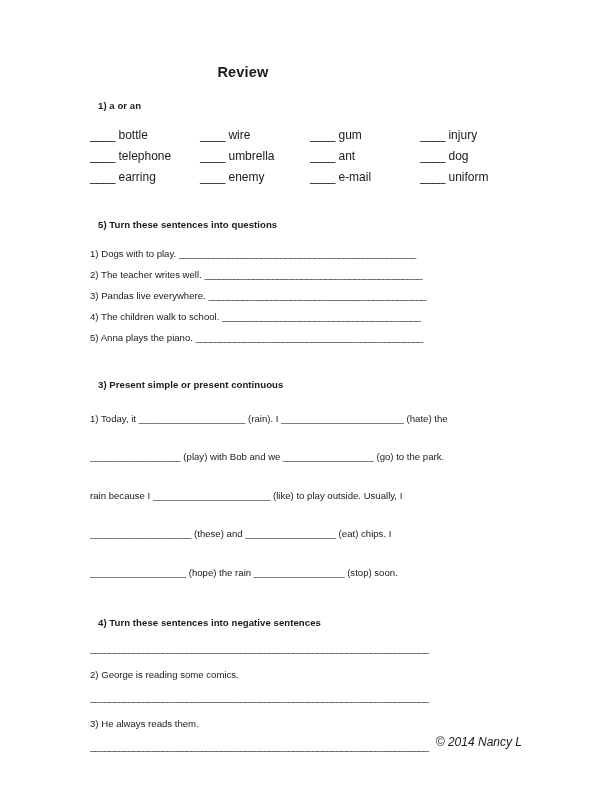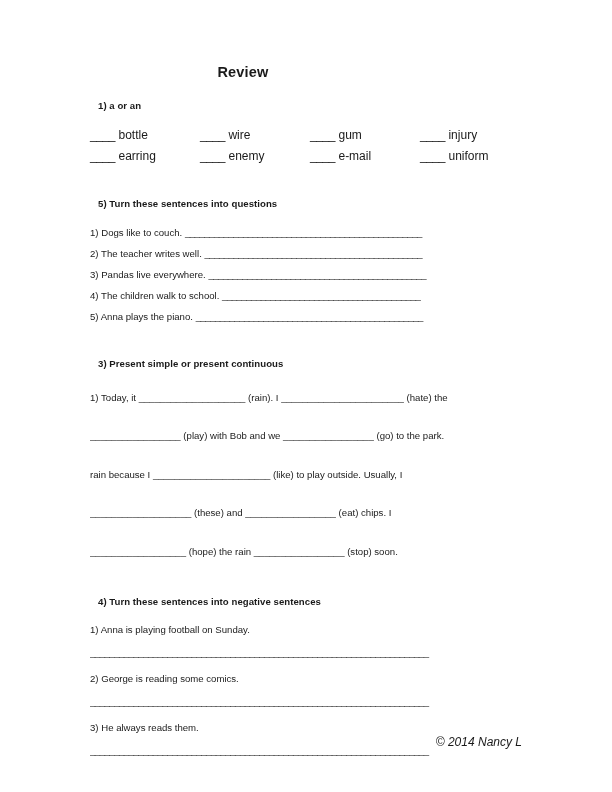--- a/index.html
+++ b/index.html
@@ -121,33 +121,39 @@
     <div class="sec-heading">1) a or an</div>
     <table class="grid-ex">
       <tbody>
         <tr>
           <td class="c1"><span class="blank-s">____</span> <span>bottle</span></td>
           <td class="c2"><span class="blank-s">____</span> <span>wire</span></td>
           <td class="c3"><span class="blank-s">____</span> <span>gum</span></td>
           <td class="c4"><span class="blank-s">____</span> <span>injury</span></td>
         </tr>
         <tr>
+          <td class="c1"><span class="blank-s">____</span> <span>telephone</span></td>
+          <td class="c2"><span class="blank-s">____</span> <span>umbrella</span></td>
+          <td class="c3"><span class="blank-s">____</span> <span>ant</span></td>
+          <td class="c4"><span class="blank-s">____</span> <span>dog</span></td>
+        </tr>
+        <tr>
           <td class="c1"><span class="blank-s">____</span> <span>earring</span></td>
           <td class="c2"><span class="blank-s">____</span> <span>enemy</span></td>
           <td class="c3"><span class="blank-s">____</span> <span>e-mail</span></td>
           <td class="c4"><span class="blank-s">____</span> <span>uniform</span></td>
         </tr>
       </tbody>
     </table>
 
     <div class="spacer-sec"></div>
 
     <div class="sec-heading">5) Turn these sentences into questions</div>
     <div class="q-list">
-      <div class="q-line"><span>1)</span> <span>Dogs like to couch.</span> <span class="fillrun">_________________________________________________</span></div>
+      <div class="q-line"><span>1)</span> <span>Dogs with to play.</span> <span class="fillrun">_________________________________________________</span></div>
       <div class="q-line"><span>2)</span> <span>The teacher writes well.</span> <span class="fillrun">_____________________________________________</span></div>
       <div class="q-line"><span>3)</span> <span>Pandas live everywhere.</span> <span class="fillrun">_____________________________________________</span></div>
       <div class="q-line"><span>4)</span> <span>The children walk to school.</span> <span class="fillrun">_________________________________________</span></div>
       <div class="q-line"><span>5)</span> <span>Anna plays the piano.</span> <span class="fillrun">_______________________________________________</span></div>
     </div>
 
     <div class="spacer-sec"></div>
 
     <div class="sec-heading">3) Present simple or present continuous</div>
     <div class="para">
@@ -155,21 +161,20 @@
       <div class="ln">_________________ (play) with Bob and we _________________ (go) to the park.</div>
       <div class="ln">rain because I ______________________ (like) to play outside. Usually, I</div>
       <div class="ln">___________________ (these) and _________________ (eat) chips. I</div>
       <div class="ln">__________________ (hope) the rain _________________ (stop) soon.</div>
     </div>
 
     <div class="spacer-sec-b"></div>
 
     <div class="sec-heading">4) Turn these sentences into negative sentences</div>
     <div class="q-list">
-      <div class="neg-sent"><span>1)</span> <span>Anna is playing football on Sunday.</span></div>
       <div class="rule-line">______________________________________________________________________</div>
       <div class="neg-sent"><span>2)</span> <span>George is reading some comics.</span></div>
       <div class="rule-line">______________________________________________________________________</div>
       <div class="neg-sent"><span>3)</span> <span>He always reads them.</span></div>
       <div class="rule-line">______________________________________________________________________</div>
     </div>
 
   </div>
 
   <div class="footer-note">© 2014 Nancy L</div>

